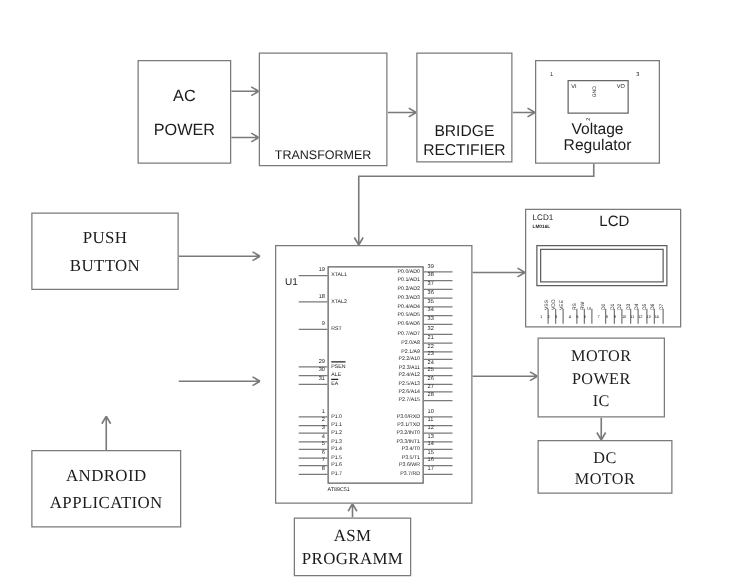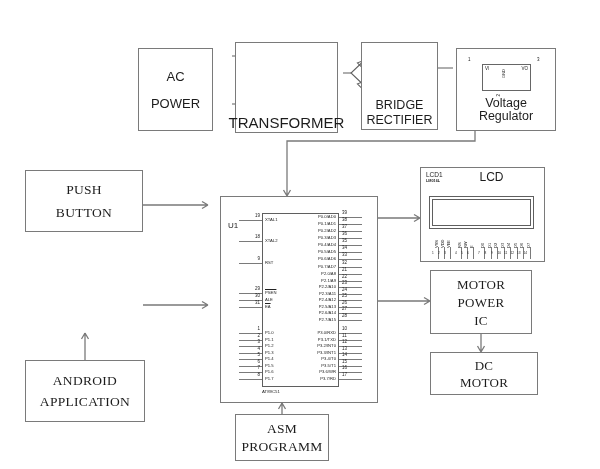--- a/index.html
+++ b/index.html
@@ -2,26 +2,26 @@
 <html><head>
 <meta charset="utf-8">
 <style>
   html,body{margin:0;padding:0;background:#fff;}
   .diagram{position:relative;width:600px;height:469px;background:#fff;overflow:hidden;
            font-family:"Liberation Sans",sans-serif;color:#1c1c1c;}
   svg.overlay{position:absolute;left:0;top:0;width:600px;height:469px;pointer-events:none;}
   .box{position:absolute;box-sizing:border-box;background:#fff;border:1.4px solid #7a7a7a;
        display:flex;flex-direction:column;align-items:center;justify-content:center;
        text-align:center;line-height:1;}
-  .sans{font-family:"Liberation Sans",sans-serif;margin-left:28px;}
+  .sans{font-family:"Liberation Sans",sans-serif;}
   .serif{font-family:"Liberation Serif",serif;letter-spacing:.3px;}
   .bottomtext{justify-content:flex-end;}
   
   #ac-power{left:110px;top:48px;width:75px;height:83px;font-size:13px;gap:14px;}
-  #transformer{left:207px;top:42px;width:103px;height:91px;font-size:15px;padding-bottom:2px;}
+  #transformer{left:207px;top:42px;width:103px;height:91px;font-size:10px;padding-bottom:2px;}
   #bridge{left:333px;top:42px;width:77px;height:88px;font-size:12.5px;gap:2px;padding-bottom:3px;}
   #vreg{left:428px;top:48px;width:100px;height:83px;font-size:12.5px;padding-bottom:8px;display:block;position:absolute;}
   #vreg .vlabel{position:absolute;left:0;right:0;bottom:8px;text-align:center;}
   #push-button{left:25px;top:170px;width:118px;height:62px;font-size:13.5px;gap:10px;}
   #bluetooth{left:25px;top:270px;width:118px;height:63px;font-size:13.5px;gap:10px;}
   #android{left:25px;top:360px;width:120px;height:62px;font-size:13.5px;gap:8px;}
   #asm{left:235px;top:414px;width:94px;height:47px;font-size:13.5px;gap:5px;}
   #motor-driver{left:430px;top:270px;width:102px;height:64px;font-size:13px;gap:5px;}
   #dc-motor{left:430px;top:352px;width:108px;height:43px;font-size:13px;gap:4px;}
   

